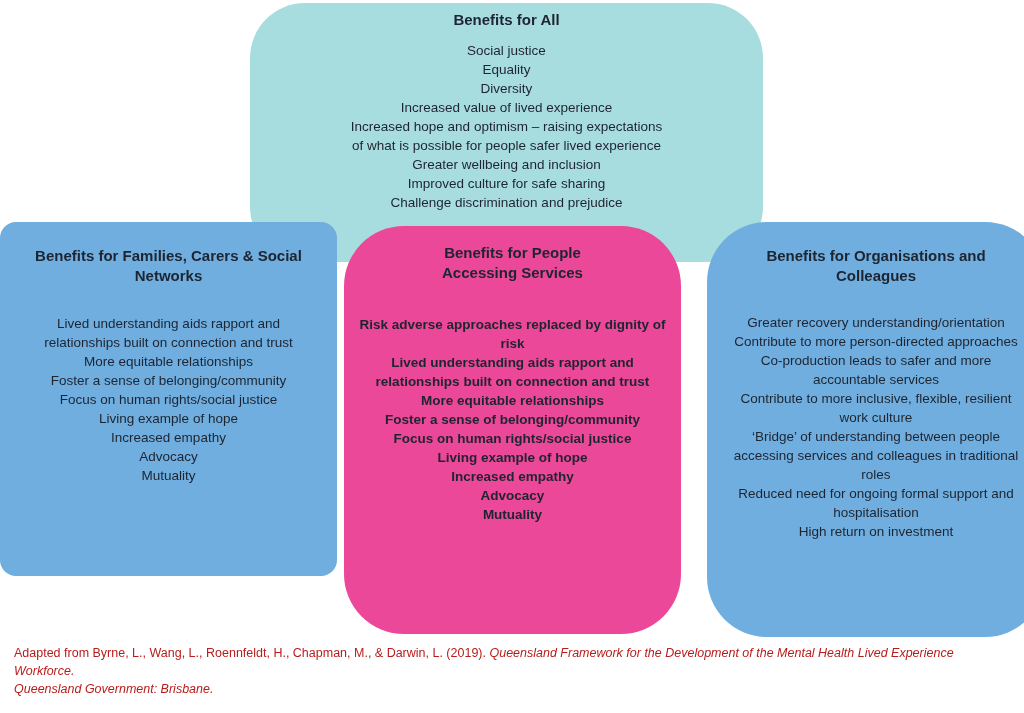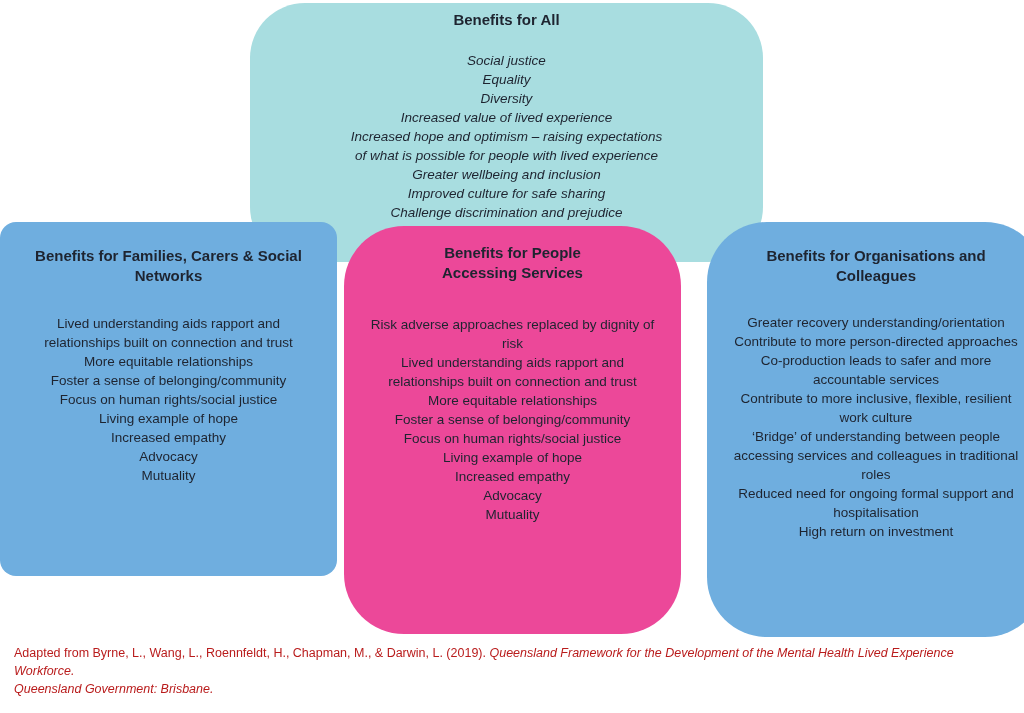--- a/index.html
+++ b/index.html
@@ -35,40 +35,40 @@
   }
   
   #box-all {
     left: 250px; top: 3px;
     width: 513px; height: 259px;
     background: #a8dde0;
     border-radius: 55px;
     z-index: 1;
     padding: 7px 18px 0 18px;
   }
-  #box-all .items { margin-top: 21px; font-style: italic; }
+  #box-all .items { margin-top: 11px; }
   
   #box-families {
     left: 0px; top: 222px;
     width: 337px; height: 354px;
     background: #6faedf;
     border-radius: 16px;
     z-index: 2;
     padding: 24px 14px 0 14px;
   }
   #box-families .items { margin-top: 28px; }
   #box-people {
     left: 344px; top: 226px;
     width: 337px; height: 408px;
     background: #ec4899;
     border-radius: 60px;
     z-index: 2;
     padding: 17px 14px 0 14px;
   }
-  #box-people .items { margin-top: 32px; }
+  #box-people .items { margin-top: 32px; font-weight: bold; }
   #box-orgs {
     left: 686px; top: 222px;
     width: 338px; height: 415px;
     background: #6faedf;
     border-radius: 60px;
     z-index: 2;
     padding: 24px 8px 0 8px;
     margin-left: 21px;
   }
   #box-orgs .items { margin-top: 27px; }
@@ -91,21 +91,21 @@
 <div id="canvas">
 
   <div id="box-all" class="box">
     <div class="box-title">Benefits for All</div>
     <div class="items">
         <div class="item-line">Social justice</div>
         <div class="item-line">Equality</div>
         <div class="item-line">Diversity</div>
         <div class="item-line">Increased value of lived experience</div>
         <div class="item-line">Increased hope and optimism – raising expectations
-of what is possible for people with lived experience</div>
+of what is possible for people safer lived experience</div>
         <div class="item-line">Greater wellbeing and inclusion</div>
         <div class="item-line">Improved culture for safe sharing</div>
         <div class="item-line">Challenge discrimination and prejudice</div>
       </div>
   </div>
 
   <div id="box-families" class="box">
     <div class="box-title">Benefits for Families, Carers &amp; Social
 Networks</div>
     <div class="items">

